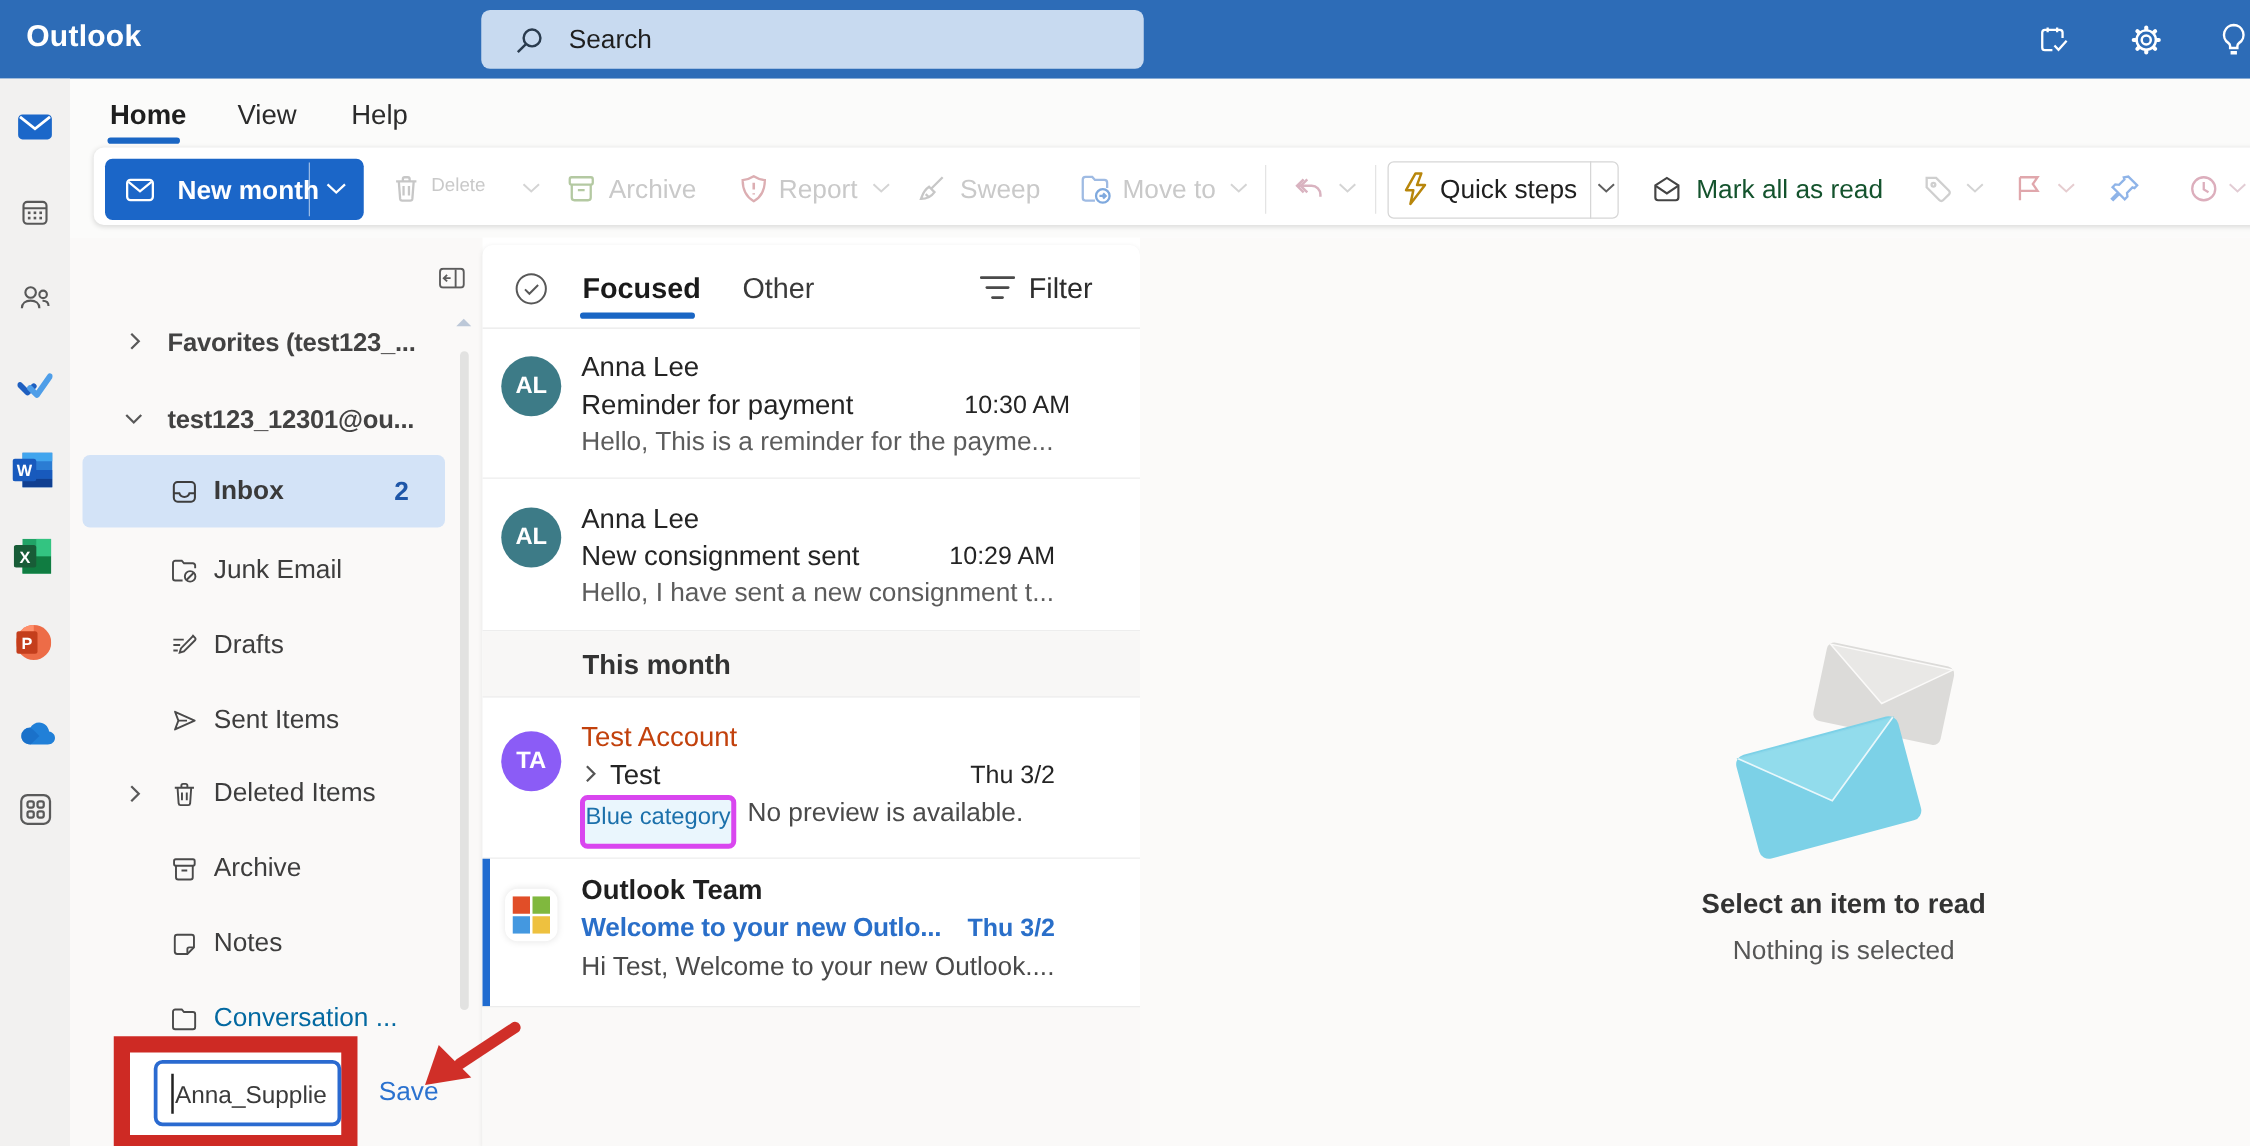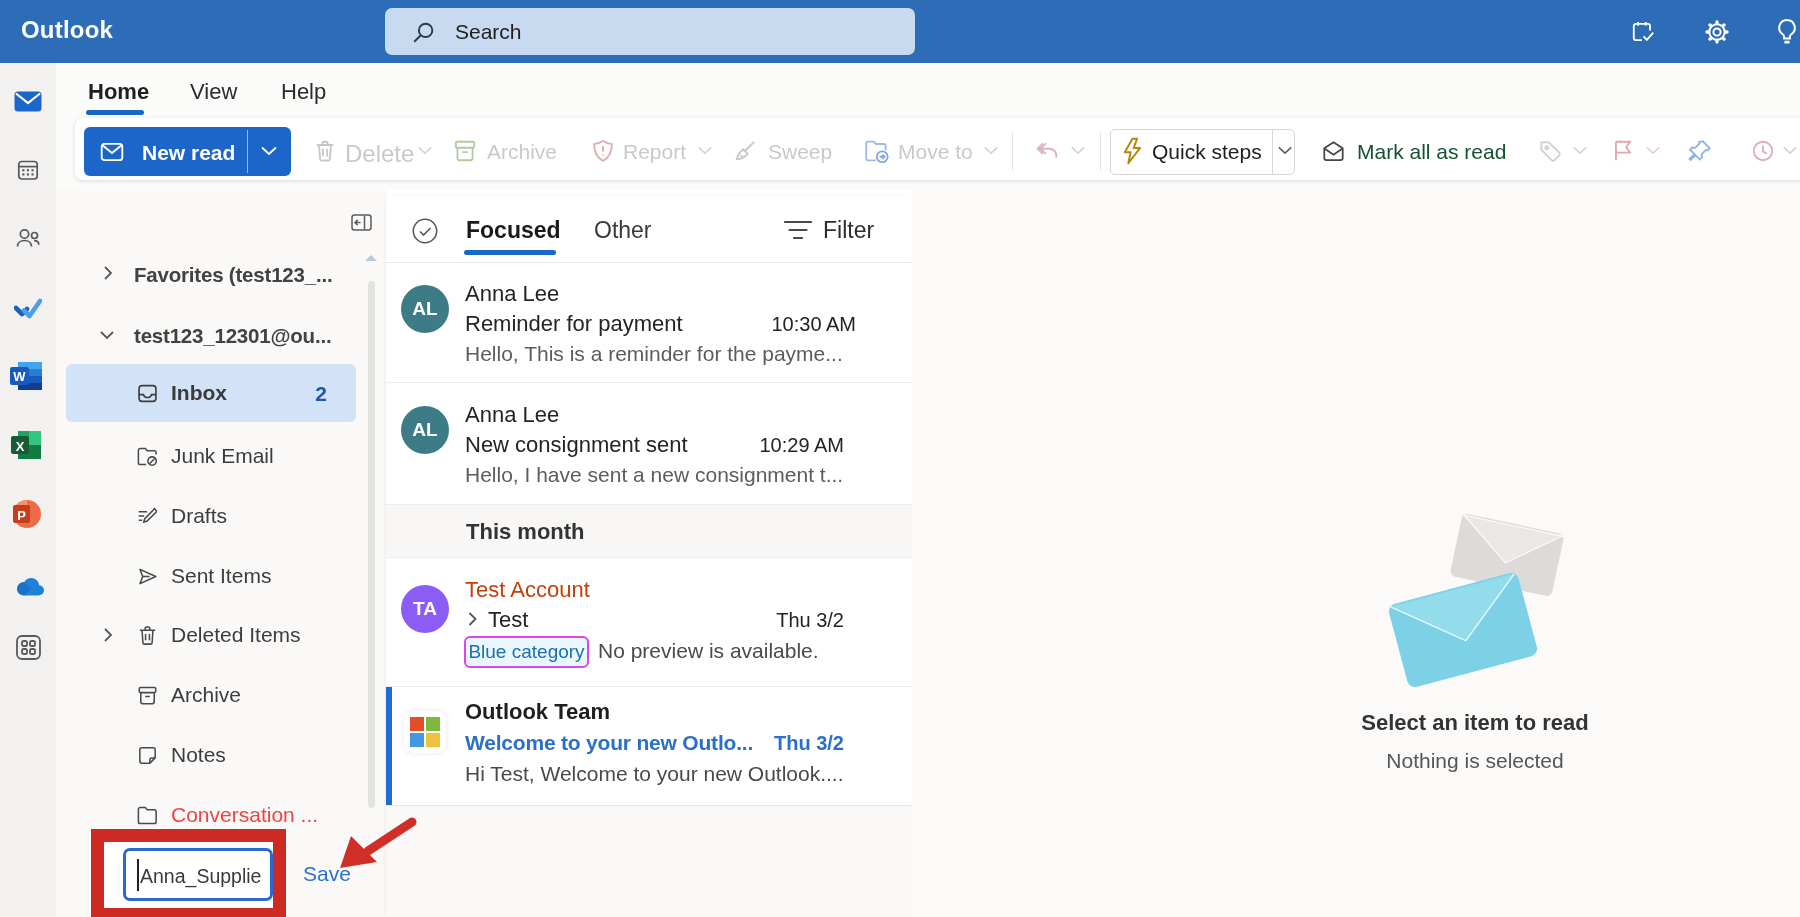--- a/index.html
+++ b/index.html
@@ -54,29 +54,29 @@
     <div class="abs" style="left:86px;top:47px;width:58px;height:5px;background:#1a66c4;border-radius:3px;"></div>
 
     <div class="abs" id="cmdbar" style="left:75px;top:55px;width:1736px;height:62px;background:#ffffff;border-radius:8px;box-shadow:0 1px 4px rgba(0,0,0,0.13);">
 
       <div class="abs" style="left:9px;top:9px;width:207px;height:49px;background:#1b66c8;border-radius:6px;"></div>
       <div class="abs" style="left:172px;top:12px;width:1px;height:43px;background:rgba(255,255,255,0.55);"></div>
       <svg class="abs" style="left:24px;top:21px;" width="26" height="26" viewBox="0 0 24 24" fill="none" stroke="#ffffff" stroke-width="1.7">
         <rect x="2.5" y="4.5" width="19" height="15" rx="2.5"></rect>
         <path d="M3.5 6 l8.5 7 8.5-7"></path>
       </svg>
-      <div class="abs" style="left:67px;top:23px;font-size:21px;font-weight:bold;color:#ffffff;">New read</div>
+      <div class="abs" style="left:67px;top:23px;font-size:21px;font-weight:bold;color:#ffffff;">New month</div>
       <svg class="abs" style="left:185px;top:27px;" width="18" height="12" viewBox="0 0 18 12" fill="none" stroke="#ffffff" stroke-width="1.8">
           <path d="M2 2.5 l7 6.5 7-6.5"></path>
         </svg>
 
       <svg class="abs" style="left:237px;top:20px;" width="26" height="26" viewBox="0 0 24 24" fill="none" stroke="#c7c7c7" stroke-width="1.7">
         <path d="M4.5 6.5 h15 M9.5 6 v-1.2 a1.3 1.3 0 0 1 1.3 -1.3 h2.4 a1.3 1.3 0 0 1 1.3 1.3 V6 M6.5 6.5 l1 13 a1.5 1.5 0 0 0 1.5 1.3 h6 a1.5 1.5 0 0 0 1.5 -1.3 l1-13 M10 10 v7 M14 10 v7"></path>
       </svg>
-      <div class="abs" style="left:270px;top:22px;font-size:24px;color:#c9c9c9;">Delete</div>
+      <div class="abs" style="left:270px;top:22px;font-size:15px;color:#c9c9c9;">Delete</div>
       <svg class="abs" style="left:342px;top:27px;" width="16" height="11" viewBox="0 0 18 12" fill="none" stroke="#d4d4d4" stroke-width="1.8">
           <path d="M2 2.5 l7 6.5 7-6.5"></path>
         </svg>
 
       <svg class="abs" style="left:377px;top:20px;" width="26" height="26" viewBox="0 0 24 24" fill="none" stroke="#b4c9a2" stroke-width="1.7">
         <rect x="3.5" y="3.5" width="17" height="5.5" rx="1.4"></rect>
         <path d="M5 9 v9.5 a2 2 0 0 0 2 2 h10 a2 2 0 0 0 2-2 V9 M9.5 13 h5"></path>
       </svg>
       <div class="abs" style="left:412px;top:22px;font-size:21px;color:#c9c9c9;">Archive</div>
 
@@ -293,21 +293,21 @@
 
     <svg class="abs" style="left:80px;top:554px;" width="23" height="23" viewBox="0 0 24 24" fill="none" stroke="#4a4a4a" stroke-width="1.6">
       <path d="M4 6 a2 2 0 0 1 2 -2 h12 a2 2 0 0 1 2 2 v8.5 L14.5 20 H6 a2 2 0 0 1 -2 -2 z"></path>
       <path d="M20 14.5 h-4 a1.5 1.5 0 0 0 -1.5 1.5 v4"></path>
     </svg>
     <div class="abs" style="left:115px;top:553px;font-size:21px;color:#3d3d3d;text-align:center;">Notes</div>
 
     <svg class="abs" style="left:80px;top:614px;" width="23" height="23" viewBox="0 0 24 24" fill="none" stroke="#4a4a4a" stroke-width="1.6">
       <path d="M2.5 5.6 a1.9 1.9 0 0 1 1.9 -1.9 h5.4 l1.9 2.2 h7.4 a1.9 1.9 0 0 1 1.9 1.9 v10.6 a1.9 1.9 0 0 1 -1.9 1.9 H4.4 a1.9 1.9 0 0 1 -1.9 -1.9 z"></path>
     </svg>
-    <div class="abs" style="left:115px;top:613px;font-size:21px;color:#ef4444;">Conversation ...</div>
+    <div class="abs" style="left:115px;top:613px;font-size:21px;color:#0369a1;">Conversation ...</div>
 
     <svg class="abs" style="left:307px;top:63px;" width="16" height="10" viewBox="0 0 16 10">
         <path d="M2 8 L8 2 L14 8 z" fill="#bcc8d8"></path>
       </svg>
     <div class="abs" style="left:312px;top:91px;width:7px;height:527px;background:#e2e2e1;border-radius:4px;"></div>
 
     <div class="abs" style="left:35px;top:639px;width:195px;height:92px;border:13px solid #ce2a24;background:#ffffff;"></div>
 
     <div class="abs" style="left:67px;top:658px;width:150px;height:53px;background:#ffffff;border:3px solid #2a6ad0;border-radius:7px;"></div>
     <div class="abs" style="left:81px;top:669px;width:2px;height:32px;background:#222222;"></div>
@@ -352,21 +352,21 @@
     <div class="abs" style="left:0;top:309px;width:526px;height:53px;background:#f8f7f6;border-bottom:1px solid #ededed;"></div>
     <div class="abs" style="left:80px;top:323px;font-size:22px;font-weight:bold;color:#333333;">This month</div>
 
     <div class="abs" style="left:15px;top:389px;width:48px;height:48px;border-radius:50%;background:#8b5cf6;color:#fff;font-size:19px;font-weight:bold;text-align:center;line-height:48px;">TA</div>
     <div class="abs" style="left:79px;top:381px;font-size:22px;color:#c2410c;">Test Account</div>
     <svg class="abs" style="left:80px;top:415px;" width="13" height="16" viewBox="0 0 13 16" fill="none" stroke="#555555" stroke-width="1.8">
         <path d="M3.5 2 l6 6 -6 6"></path>
       </svg>
     <div class="abs" style="left:102px;top:411px;font-size:22px;color:#242424;">Test</div>
     <div class="abs" style="right:68px;top:413px;font-size:20px;color:#242424;">Thu 3/2</div>
-    <div class="abs" style="left:78px;top:440px;width:125px;height:32px;background:#eaf6fd;border:2px solid #d946ef;border-radius:6px;text-align:center;font-size:19px;color:#1b70ab;line-height:27px;">Blue category</div>
+    <div class="abs" style="left:78px;top:440px;width:125px;height:43px;background:#eaf6fd;border:4px solid #d946ef;border-radius:6px;text-align:center;font-size:19px;color:#1b70ab;line-height:27px;">Blue category</div>
     <div class="abs" style="left:212px;top:443px;font-size:21px;color:#4a4a4a;">No preview is available.</div>
     <div class="abs" style="left:0;top:490px;width:526px;height:1px;background:#ededed;"></div>
 
     <div class="abs" style="left:0;top:491px;width:6px;height:118px;background:#1f6bd0;"></div>
     <div class="abs" style="left:18px;top:515px;width:42px;height:42px;background:#ffffff;border-radius:10px;box-shadow:0 0 6px rgba(0,0,0,0.10);"></div>
     <svg class="abs" style="left:24px;top:521px;" width="30" height="30" viewBox="0 0 30 30">
       <rect x="0" y="0" width="14" height="14" fill="#e14e28"></rect>
       <rect x="16" y="0" width="14" height="14" fill="#80b83e"></rect>
       <rect x="0" y="16" width="14" height="14" fill="#4498e0"></rect>
       <rect x="16" y="16" width="14" height="14" fill="#eec13f"></rect>

